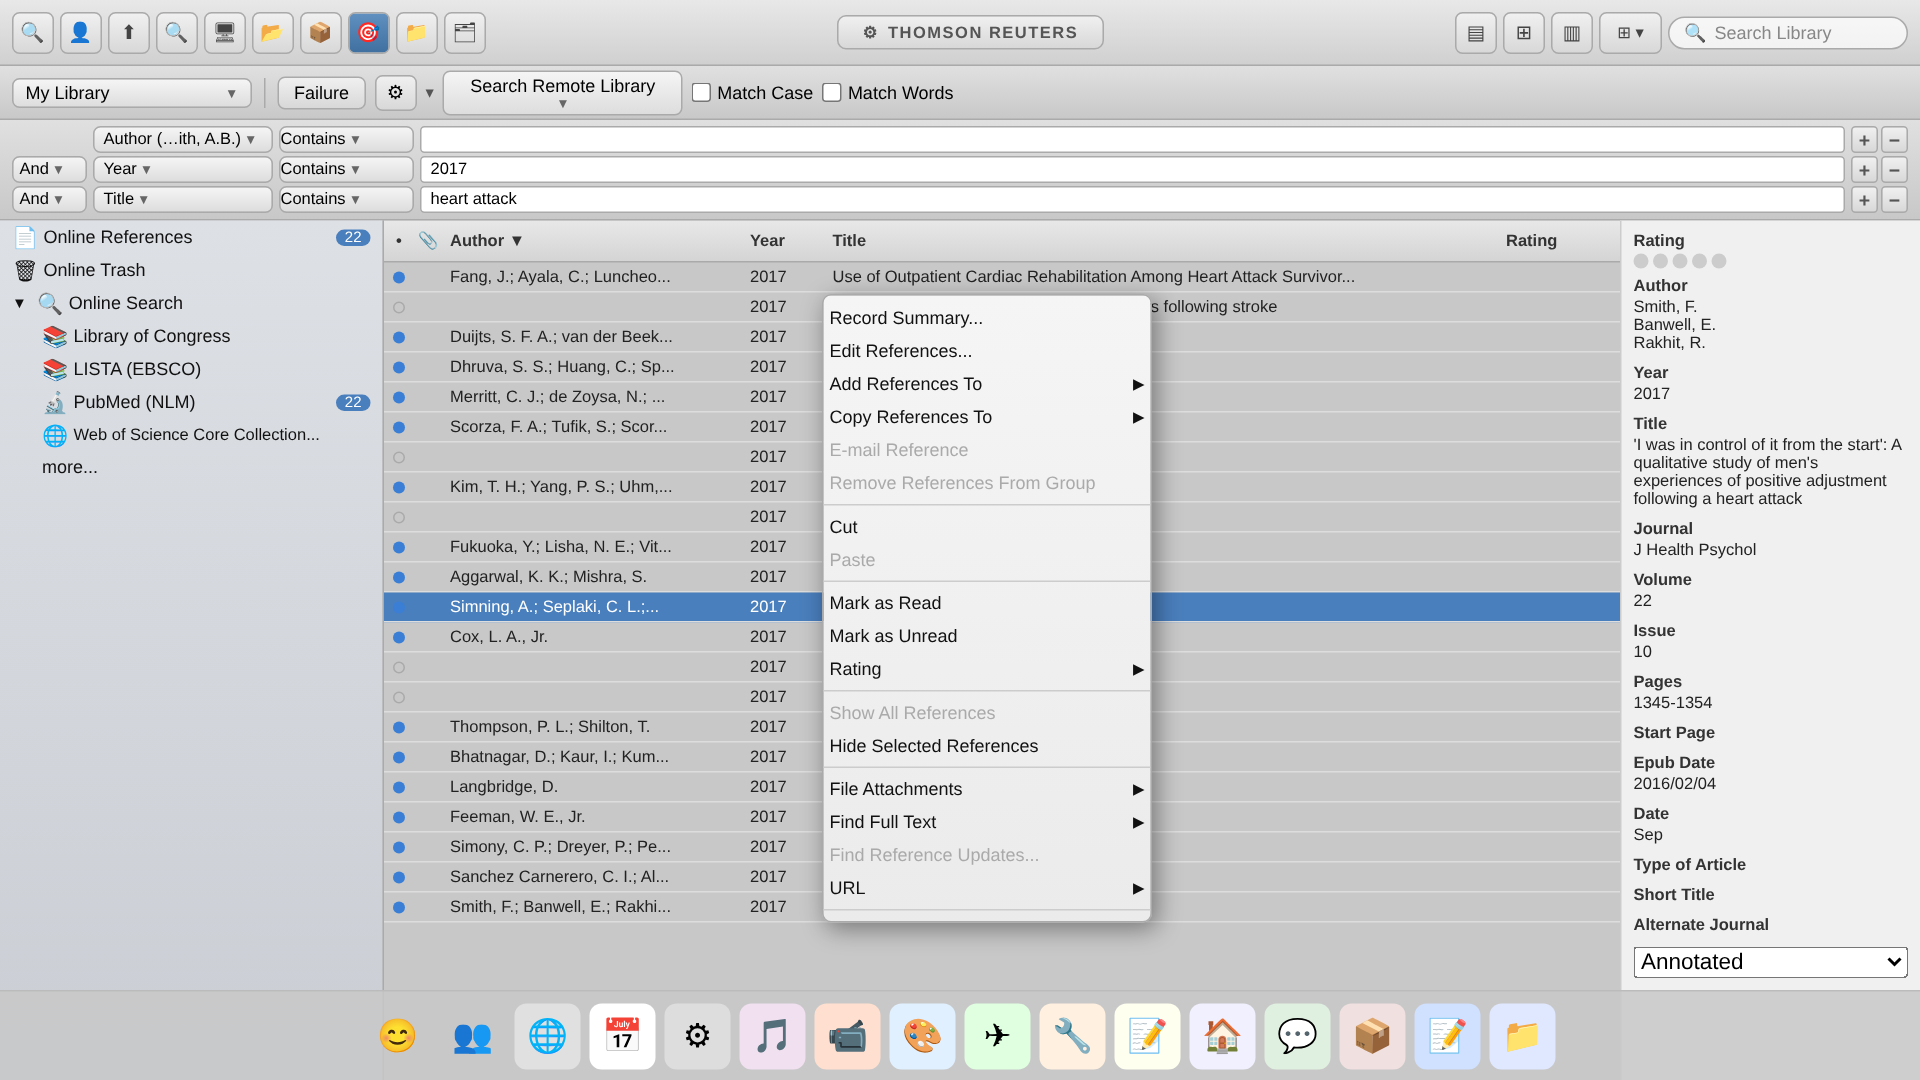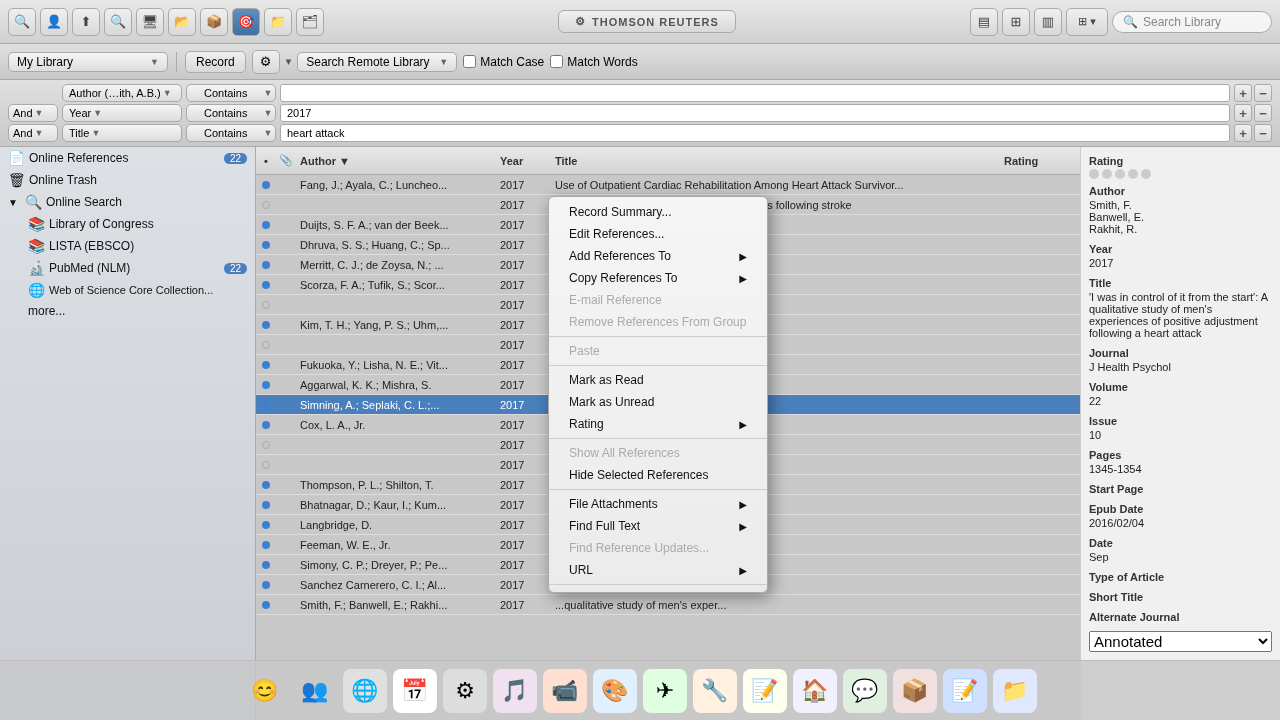--- a/index.html
+++ b/index.html
@@ -101,20 +101,21 @@
       display: flex; align-items: center; justify-content: center;
       cursor: pointer; font-size: 13px;
     }
     .remote-search-select {
       display: flex; align-items: center;
       background: linear-gradient(to bottom, #f5f5f5, #ddd);
       border: 1px solid #aaa; border-radius: 5px;
       padding: 2px 8px; width: 160px;
       font-size: 12px; cursor: pointer;
       justify-content: space-between;
+      flex-direction: column;
     }
     .match-case, .match-words {
       display: flex; align-items: center; gap: 4px; font-size: 12px;
     }
 
     
     .sidebar {
       width: 256px;
       background: linear-gradient(to bottom, #dde0e5, #c8ccd2);
       border-right: 1px solid #aaa;
@@ -153,22 +154,22 @@
     .filter-select {
       background: linear-gradient(to bottom, #f5f5f5, #ddd);
       border: 1px solid #aaa; border-radius: 5px;
       padding: 2px 6px; font-size: 11px;
       display: flex; align-items: center; gap: 2px;
       width: 120px;
     }
     .filter-contains {
       background: linear-gradient(to bottom, #f5f5f5, #ddd);
       border: 1px solid #aaa; border-radius: 5px;
-      padding: 2px 17px; font-size: 11px;
-      display: flex; align-items: center; gap: 16px;
+      padding: 2px 0; font-size: 11px;
+      display: flex; align-items: center; gap: 2px;
       width: 90px;
     }
     .filter-input {
       flex: 1;
       background: white;
       border: 1px solid #aaa; border-radius: 3px;
       padding: 2px 6px; font-size: 11px;
     }
     .filter-plus-minus {
       display: flex; gap: 2px;
@@ -251,21 +252,21 @@
       left: 548px;
       width: 220px;
       background: linear-gradient(to bottom, #f5f5f5, #ebebeb);
       border: 1px solid #aaa;
       border-radius: 6px;
       box-shadow: 3px 4px 16px rgba(0,0,0,0.4);
       z-index: 1000;
       padding: 4px 0;
     }
     .menu-item {
-      padding: 4px 20px;
+      padding: 4px 4px;
       cursor: pointer;
       font-size: 12px;
       color: #111;
       display: flex;
       justify-content: space-between;
       align-items: center;
     }
     .menu-item.highlighted { background: #4a7fbd; color: white; }
     .menu-item.disabled { color: #aaa; cursor: default; }
     .menu-separator { height: 1px; background: #ccc; margin: 3px 0; }
@@ -321,21 +322,21 @@
     🔍 <span>Search Library</span>
   </div>
 </div>
 
 <div class="second-toolbar">
   <div class="my-library-select">
     <span>My Library</span>
     <span class="chevron">▼</span>
   </div>
   <div style="width:1px;height:20px;background:#aaa;margin:0 2px"></div>
-  <div class="search-btn">Record</div>
+  <div class="search-btn">Failure</div>
   <div class="gear-btn">⚙</div>
   <div style="font-size:11px;color:#555">▾</div>
   <div class="remote-search-select">
     <span>Search Remote Library</span>
     <span class="chevron">▼</span>
   </div>
   <div class="match-case">
     <input type="checkbox" style="">
     <span>Match Case</span>
   </div>
@@ -751,20 +752,23 @@
       <span>Copy References To</span>
       <span class="menu-arrow">▶</span>
     </div>
     <div class="menu-item disabled">
       <span>E-mail Reference</span>
     </div>
     <div class="menu-item disabled">
       <span>Remove References From Group</span>
     </div>
     <div class="menu-separator"></div>
+    <div class="menu-item">
+      <span>Cut</span>
+    </div>
     <div class="menu-item disabled">
       <span>Paste</span>
     </div>
     <div class="menu-separator"></div>
     <div class="menu-item">
       <span>Mark as Read</span>
     </div>
     <div class="menu-item">
       <span>Mark as Unread</span>
     </div>

